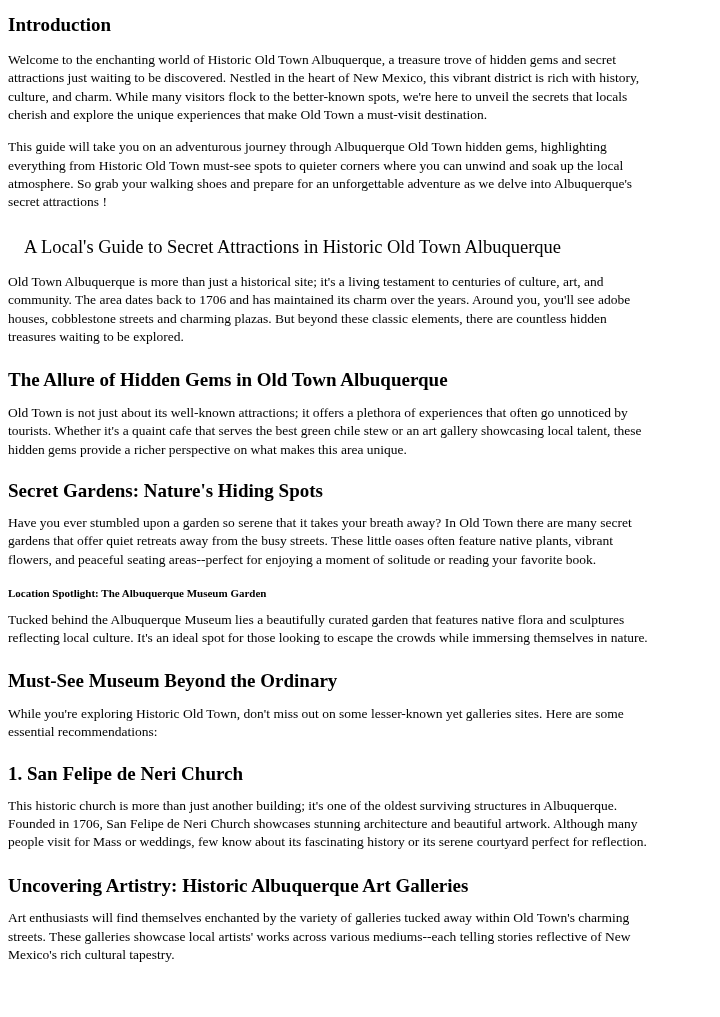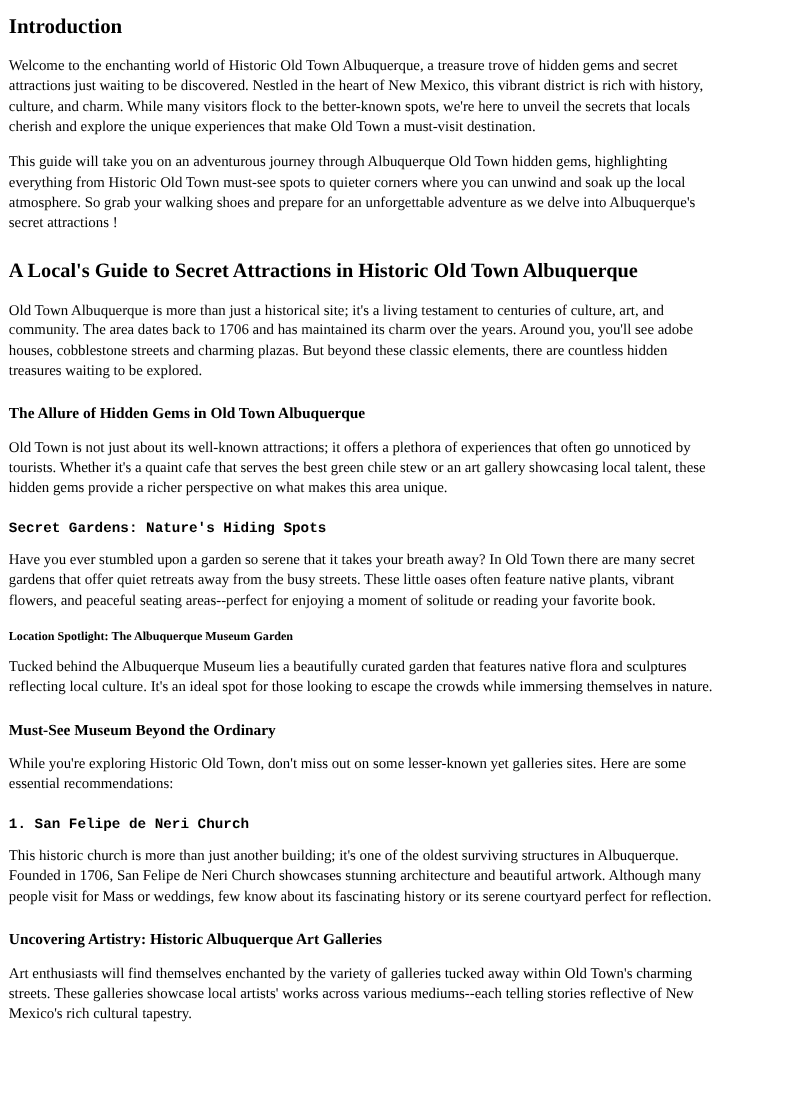--- a/index.html
+++ b/index.html
@@ -22,36 +22,35 @@
   }
   h1.doc-h1 {
     font-family: "Liberation Serif", "DejaVu Serif", serif;
     font-size: 19px;
     font-weight: bold;
     margin: 6px 0 14px 0;
     line-height: 1.2;
   }
   h2.doc-h2 {
     font-size: 18.5px;
-    font-weight: bold;
-    margin: 24px 0 14px 0;
+    font-weight: normal;
+    margin: 24px 0 14px 16px;
     line-height: 1.25;
   }
   h3.doc-h3 {
-    font-size: 14px;
+    font-size: 19px;
     font-weight: bold;
     margin: 22px 0 12px 0;
     line-height: 1.25;
   }
   h4.doc-h4 {
-    font-size: 13px;
+    font-size: 19px;
     font-weight: bold;
     margin: 20px 0 11px 0;
     line-height: 1.25;
-    font-family: Liberation Mono, monospace;
   }
   h5.doc-h5 {
     font-size: 11px;
     font-weight: bold;
     margin: 18px 0 10px 0;
     line-height: 1.25;
   }
   p.doc-p {
     font-size: 13.5px;
     margin: 0 0 14px 0;

